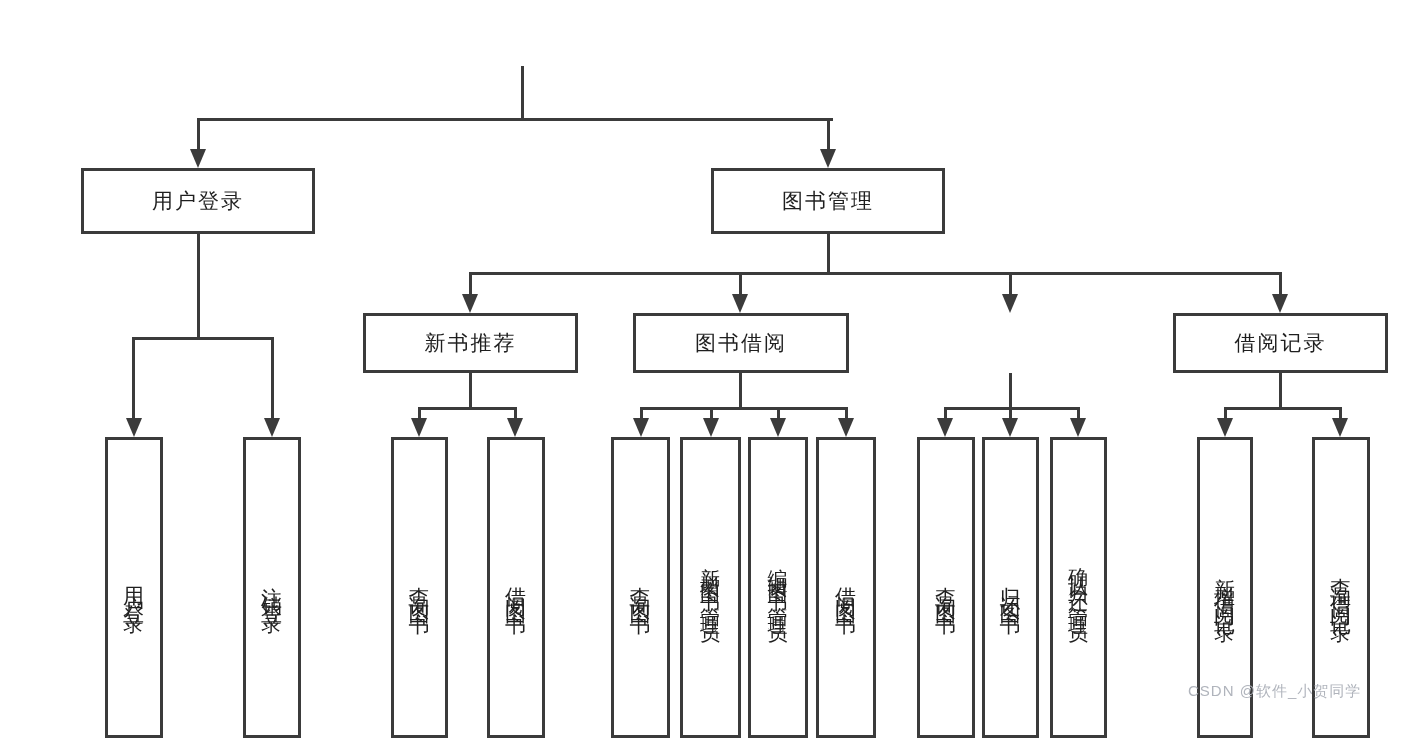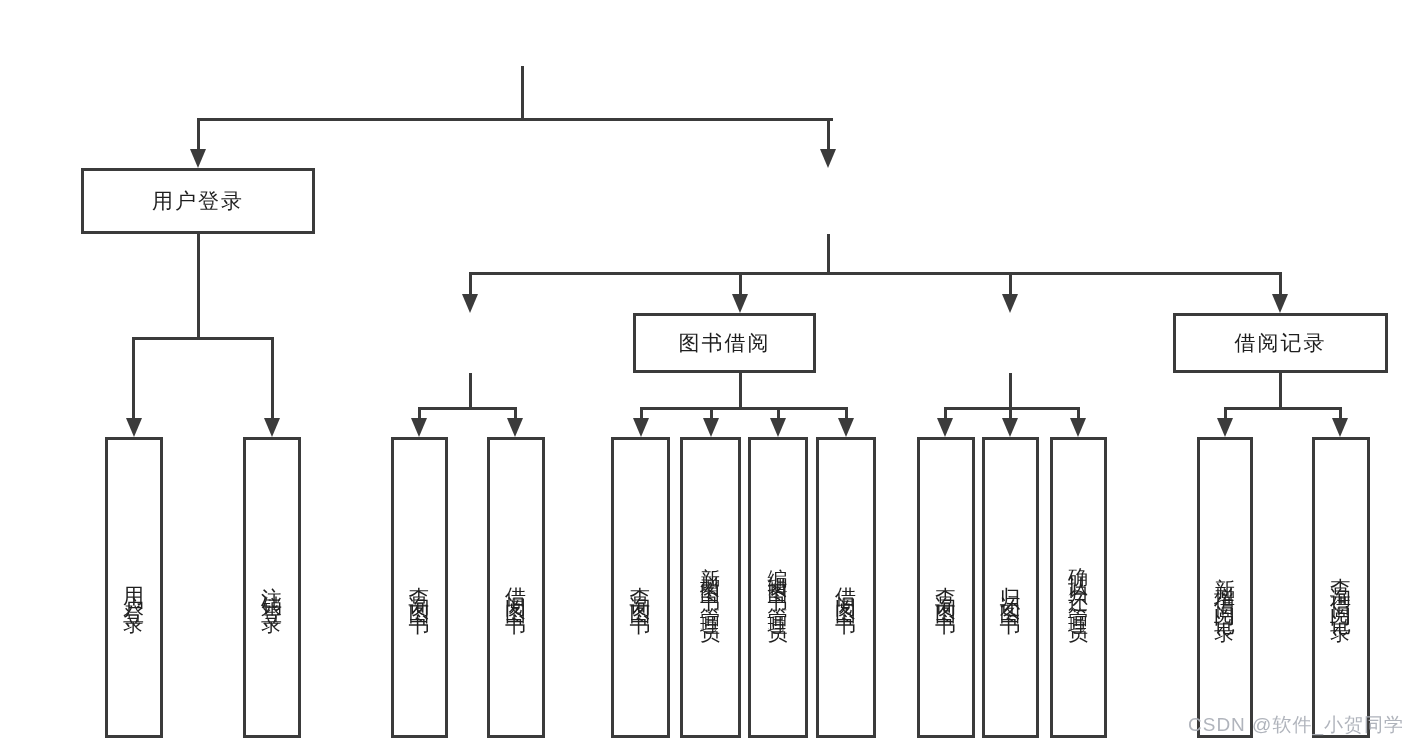--- a/index.html
+++ b/index.html
@@ -57,22 +57,22 @@
     position: absolute;
     width: 0;
     height: 0;
     border-left: 8px solid transparent;
     border-right: 8px solid transparent;
     border-top: 19px solid #3b3b3b;
   }
   .watermark {
     position: absolute;
     left: 1188px;
-    top: 712px;
-    font-size: 19px;
+    top: 682px;
+    font-size: 15px;
     color: rgba(172, 176, 184, 0.95);
     letter-spacing: 1px;
     white-space: nowrap;
     z-index: 5;
   }
 </style>
 </head>
 <body>
 
 <div id="canvas">
@@ -133,22 +133,28 @@
   <div class="hline" style="left:1224px; top:407px; width:117px;"></div>
   <div class="vline" style="left:1224px; top:407px; height:12px;"></div>
   <div class="arrow" style="left:1217px; top:418px;"></div>
   <div class="vline" style="left:1339px; top:407px; height:12px;"></div>
   <div class="arrow" style="left:1332px; top:418px;"></div>
 
 
   <div class="box h" style="left:81px; top:168px; width:234px; height:66px;">
     <span>用户登录</span>
   </div>
-
-  <div class="box h" style="left:633px; top:313px; width:183px; height:60px;">
+  <div class="box h" style="left:711px; top:168px; width:234px; height:66px;">
+    <span>图书管理</span>
+  </div>
+
+  <div class="box h" style="left:363px; top:313px; width:215px; height:60px;">
+    <span>新书推荐</span>
+  </div>
+  <div class="box h" style="left:633px; top:313px; width:216px; height:60px;">
     <span>图书借阅</span>
   </div>
   <div class="box h" style="left:1173px; top:313px; width:215px; height:60px;">
     <span>借阅记录</span>
   </div>
 
   <div class="box v" style="left:105px; top:437px; width:58px; height:301px;">
     <span>用户登录</span>
   </div>
   <div class="box v" style="left:243px; top:437px; width:58px; height:301px;">

